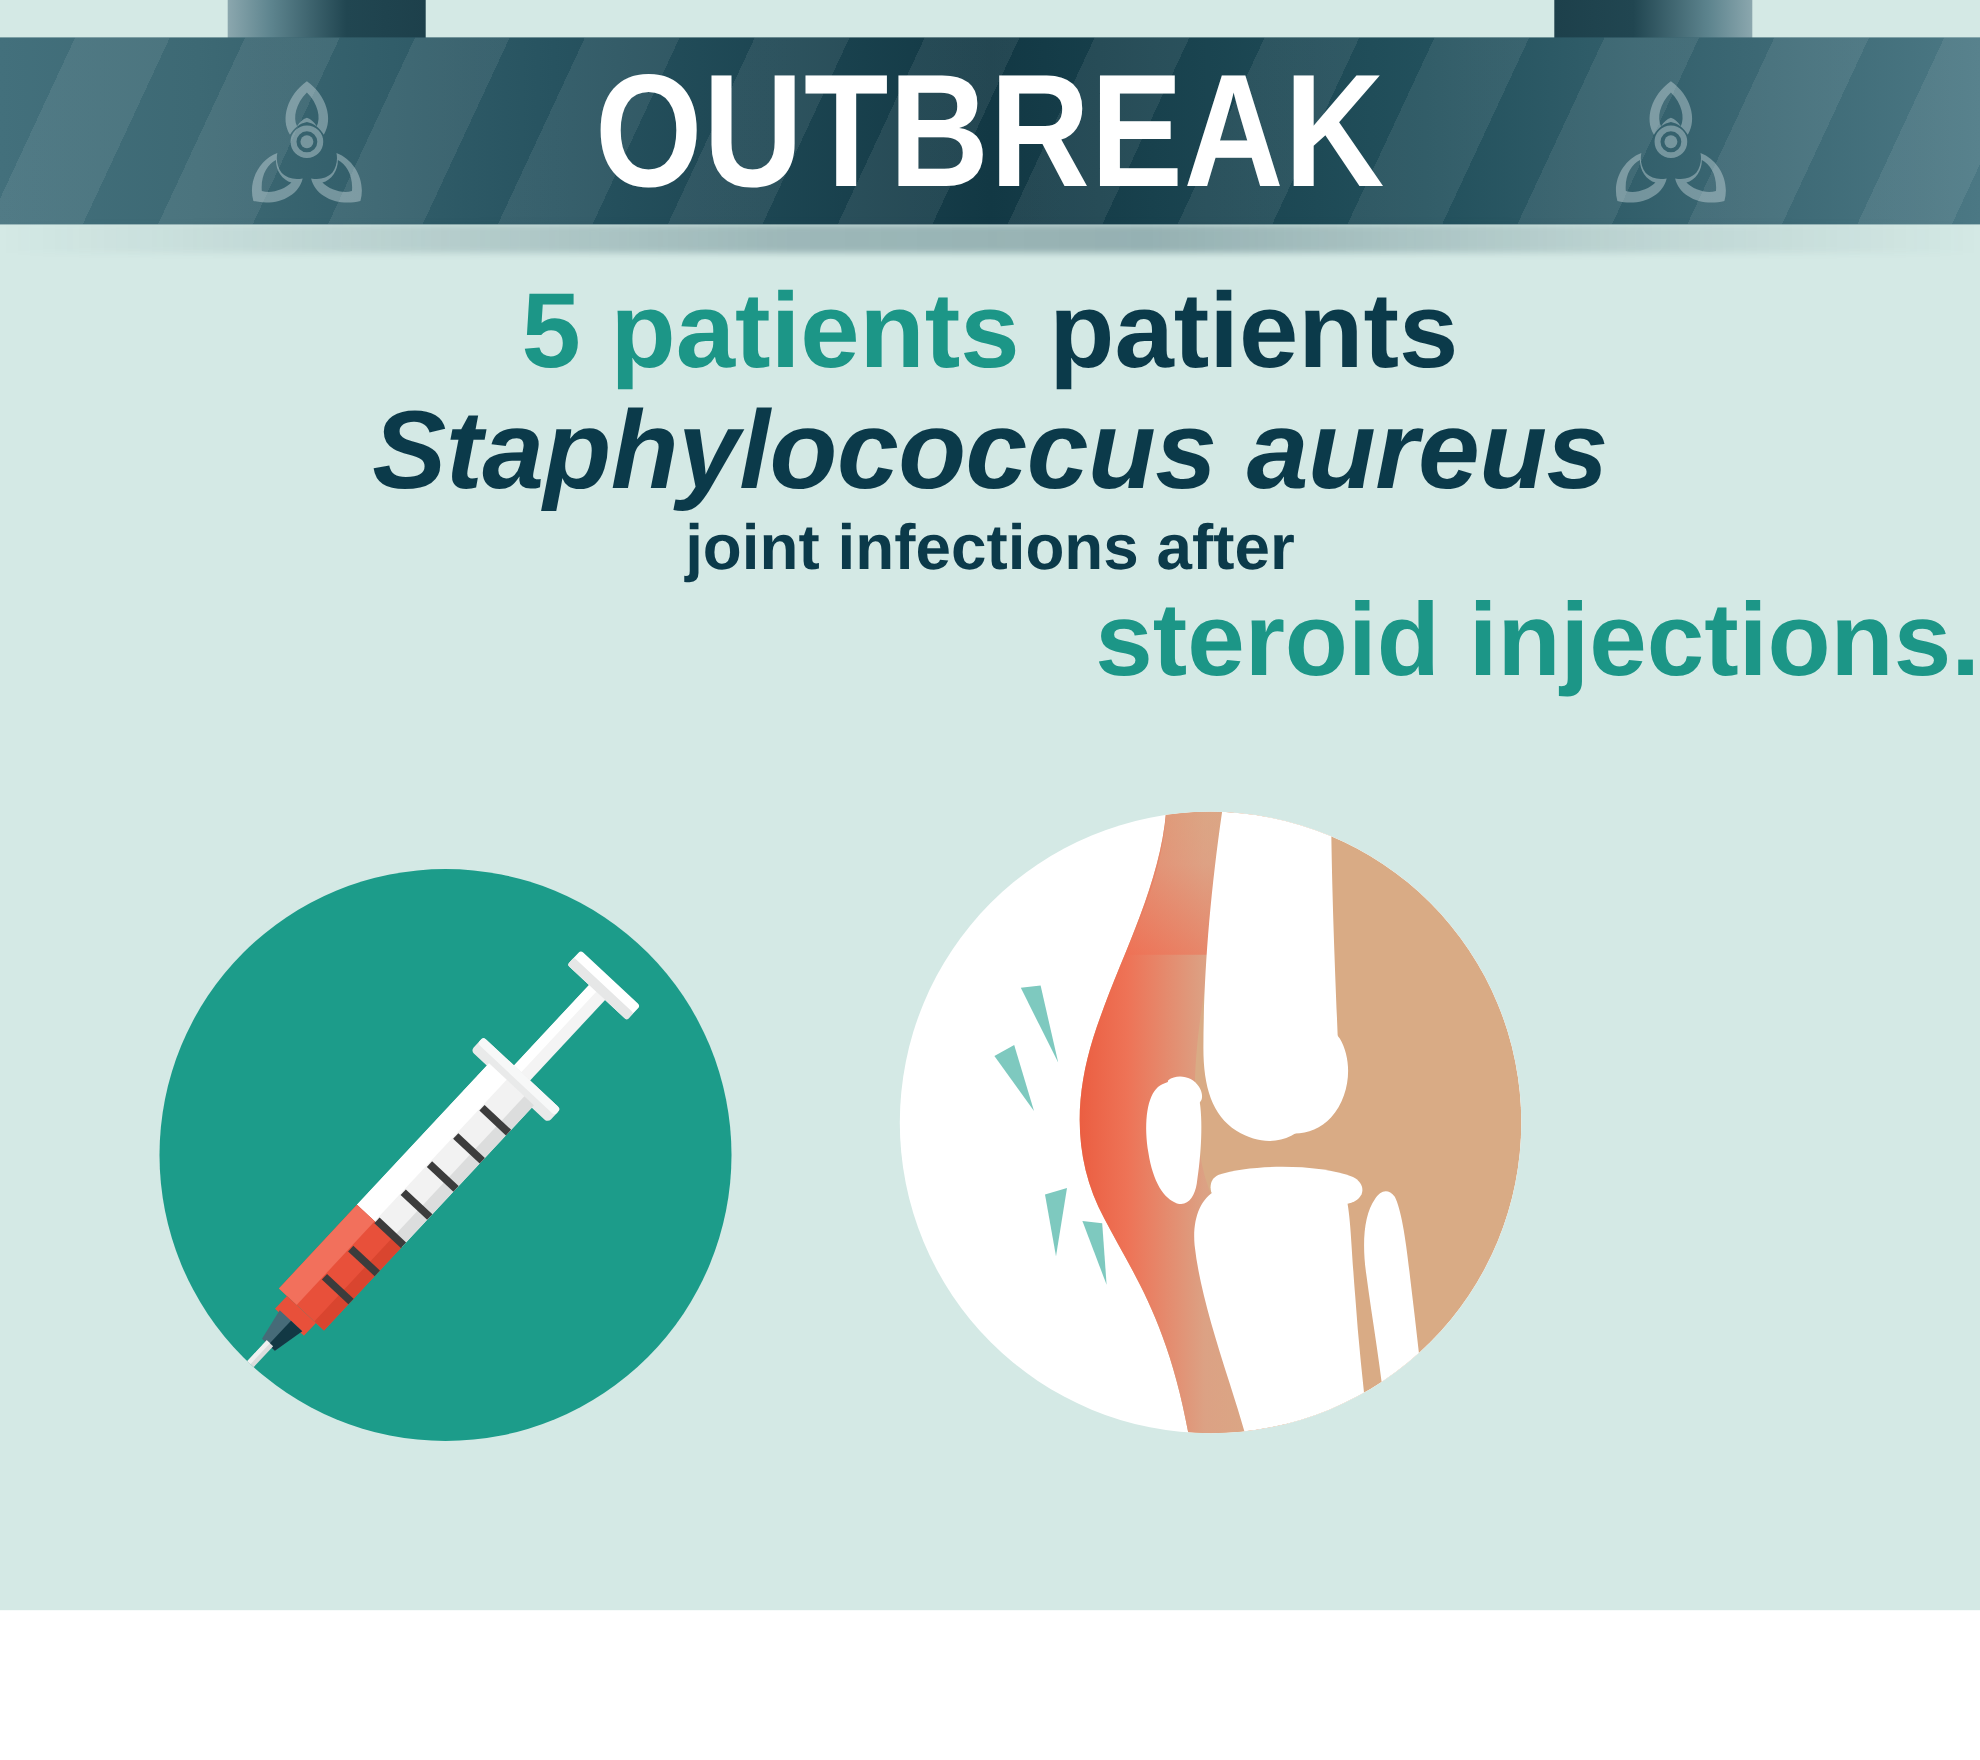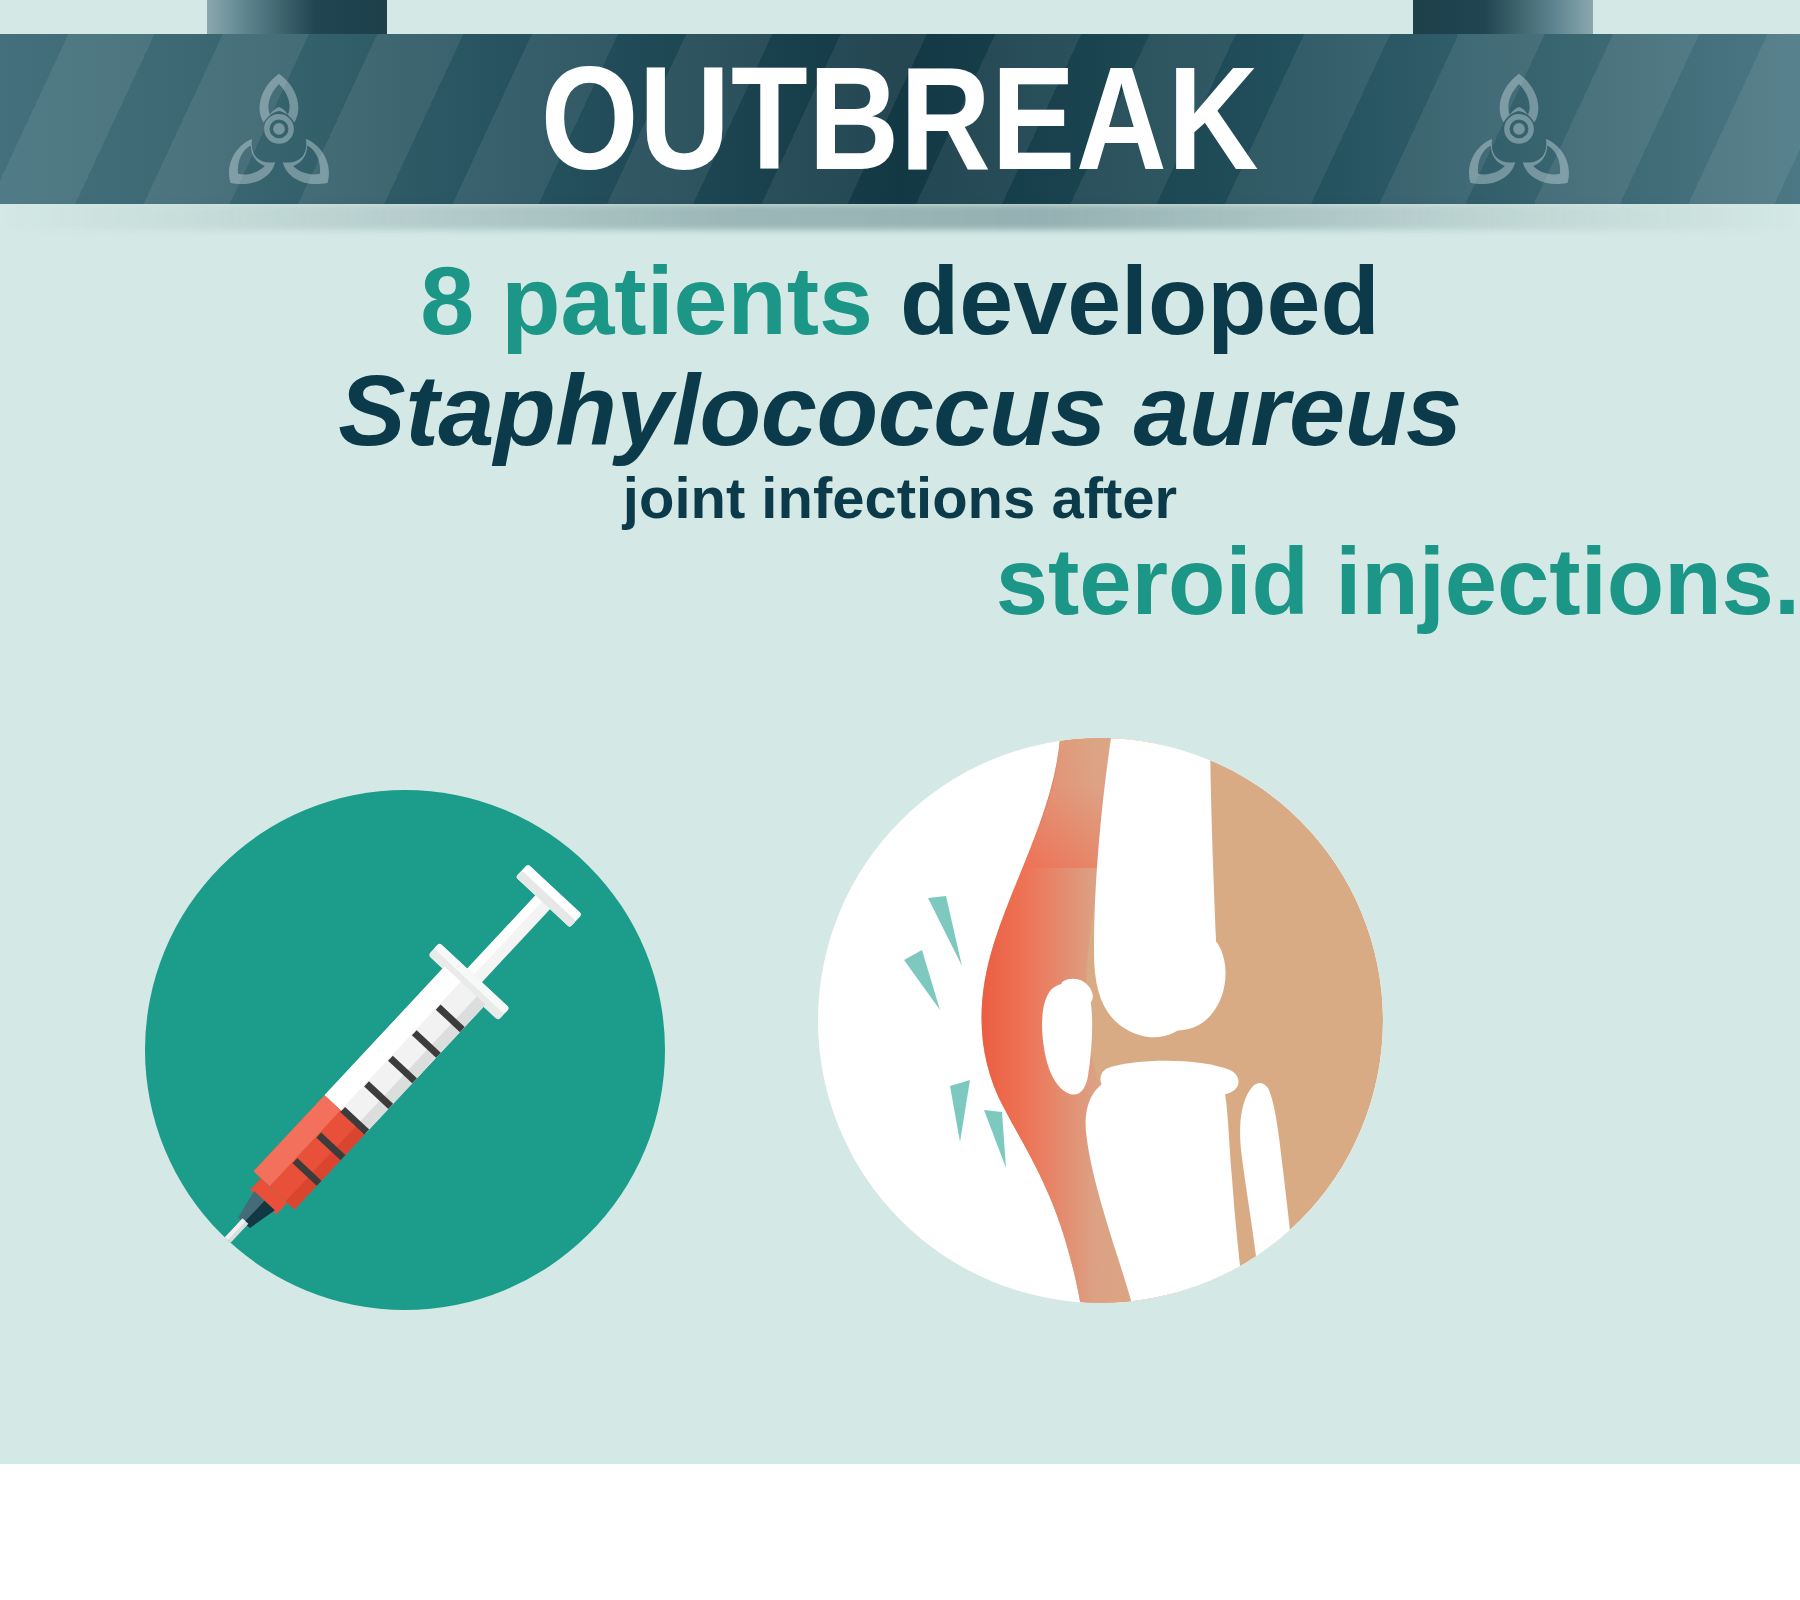--- a/index.html
+++ b/index.html
@@ -169,21 +169,21 @@
         </g>
       </svg>
     </div>
 
     <div id="banner-title">OUTBREAK</div>
 
     <div id="banner-shadow"></div>
   </div>
 
   <div id="headline">
-    <div class="hl-line" id="hl-line-1"><span class="teal">8 patients</span><span> developed</span></div>
+    <div class="hl-line" id="hl-line-1"><span class="teal">5 patients</span><span> patients</span></div>
     <div class="hl-line" id="hl-line-2">Staphylococcus aureus</div>
     <div class="hl-line" id="hl-line-3">joint infections after</div>
     <div class="hl-line teal" id="hl-line-4">steroid injections.</div>
   </div>
 
   <div id="syringe-circle">
     <svg id="syringe-svg" width="520" height="520" viewBox="0 0 520 520">
       <g transform="rotate(43 260 260)">
 
         <rect x="250" y="52" width="20" height="110" fill="#f4f4f4"></rect>

